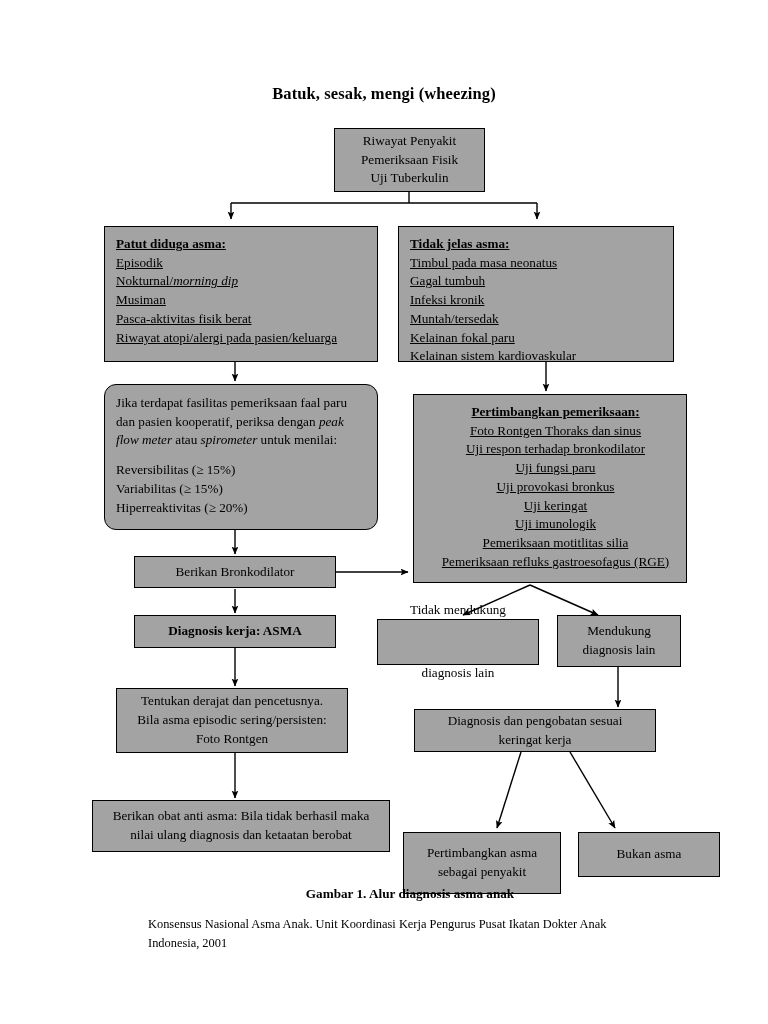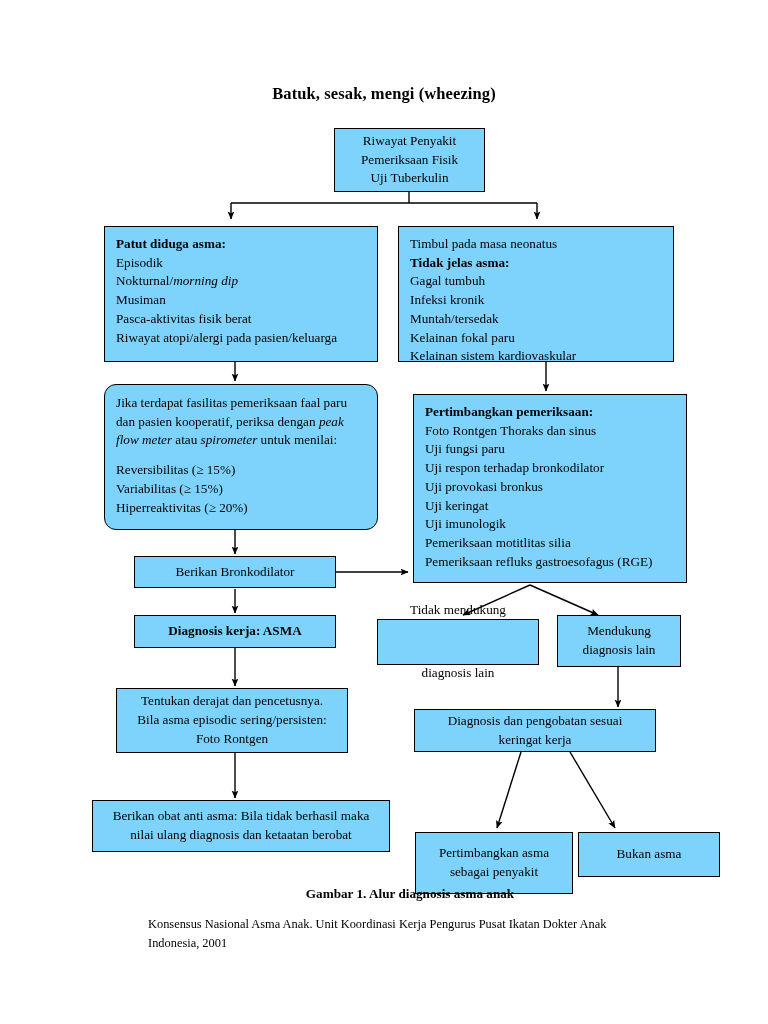--- a/index.html
+++ b/index.html
@@ -35,31 +35,32 @@
     top: 84px;
     width: 768px;
     text-align: center;
     font-size: 16.5px;
     font-weight: bold;
     letter-spacing: 0.1px;
   }
   .box {
     position: absolute;
     border: 1px solid #000000;
-    background: #7dd3fc;
+    background: #a3a3a3;
     box-sizing: border-box;
     font-size: 13.2px;
     line-height: 1.42;
   }
   .box .line {
     white-space: pre-wrap;
   }
   .box.pad-list {
     padding: 8px 0 8px 11px;
     text-align: left;
+    text-decoration: underline;
   }
   .box.pad-center {
     display: flex;
     flex-direction: column;
     justify-content: center;
     align-items: center;
     text-align: center;
     padding: 4px 6px;
   }
   .box.pad-para {
@@ -152,44 +153,44 @@
   <div class="box pad-list" style="left:104px; top:226px; width:274px; height:136px;">
     <div class="line hd">Patut diduga asma:</div>
     <div class="line">Episodik</div>
     <div class="line"><span>Nokturnal/</span><span class="it">morning dip</span></div>
     <div class="line">Musiman</div>
     <div class="line">Pasca-aktivitas fisik berat</div>
     <div class="line">Riwayat atopi/alergi pada pasien/keluarga</div>
   </div>
 
   <div class="box pad-list" style="left:398px; top:226px; width:276px; height:136px;">
+    <div class="line hd">Tidak jelas asma:</div>
     <div class="line">Timbul pada masa neonatus</div>
-    <div class="line hd">Tidak jelas asma:</div>
     <div class="line">Gagal tumbuh</div>
     <div class="line">Infeksi kronik</div>
     <div class="line">Muntah/tersedak</div>
     <div class="line">Kelainan fokal paru</div>
     <div class="line">Kelainan sistem kardiovaskular</div>
   </div>
 
   <div class="box pad-para" style="left:104px; top:384px; width:274px; height:146px;">
     <div class="line">Jika terdapat fasilitas pemeriksaan faal paru</div>
     <div class="line"><span>dan pasien kooperatif, periksa dengan </span><span class="it">peak</span></div>
     <div class="line"><span class="it">flow meter</span><span> atau </span><span class="it">spirometer</span><span> untuk menilai:</span></div>
     <div class="spacer"></div>
     <div class="line">Reversibilitas (≥ 15%)</div>
     <div class="line">Variabilitas (≥ 15%)</div>
     <div class="line">Hiperreaktivitas (≥ 20%)</div>
   </div>
 
-  <div class="box pad-list" style="left:413px; top:394px; width:274px; height:189px;">
+  <div class="box pad-list" style="left:413px; top:394px; width:274px; height:189px;text-align:center;">
     <div class="line hd">Pertimbangkan pemeriksaan:</div>
     <div class="line">Foto Rontgen Thoraks dan sinus</div>
+    <div class="line">Uji respon terhadap bronkodilator</div>
     <div class="line">Uji fungsi paru</div>
-    <div class="line">Uji respon terhadap bronkodilator</div>
     <div class="line">Uji provokasi bronkus</div>
     <div class="line">Uji keringat</div>
     <div class="line">Uji imunologik</div>
     <div class="line">Pemeriksaan motitlitas silia</div>
     <div class="line">Pemeriksaan refluks gastroesofagus (RGE)</div>
   </div>
 
   <div class="box pad-center" style="left:134px; top:556px; width:202px; height:32px;">
     <div class="line">Berikan Bronkodilator</div>
   </div>
@@ -217,21 +218,21 @@
   <div class="box pad-center" style="left:557px; top:615px; width:124px; height:52px;">
     <div class="line">Mendukung</div>
     <div class="line">diagnosis lain</div>
   </div>
 
   <div class="box pad-center" style="left:414px; top:709px; width:242px; height:43px;">
     <div class="line">Diagnosis dan pengobatan sesuai</div>
     <div class="line">keringat kerja</div>
   </div>
 
-  <div class="box pad-center" style="left:415px; top:832px; width:158px; height:62px;">
+  <div class="box pad-center" style="left:403px; top:832px; width:158px; height:62px;">
     <div class="line">Pertimbangkan asma</div>
     <div class="line">sebagai penyakit</div>
   </div>
 
   <div class="box pad-center" style="left:578px; top:832px; width:142px; height:45px;">
     <div class="line">Bukan asma</div>
   </div>
 
   <div class="caption">Gambar 1. Alur diagnosis asma anak</div>
 

